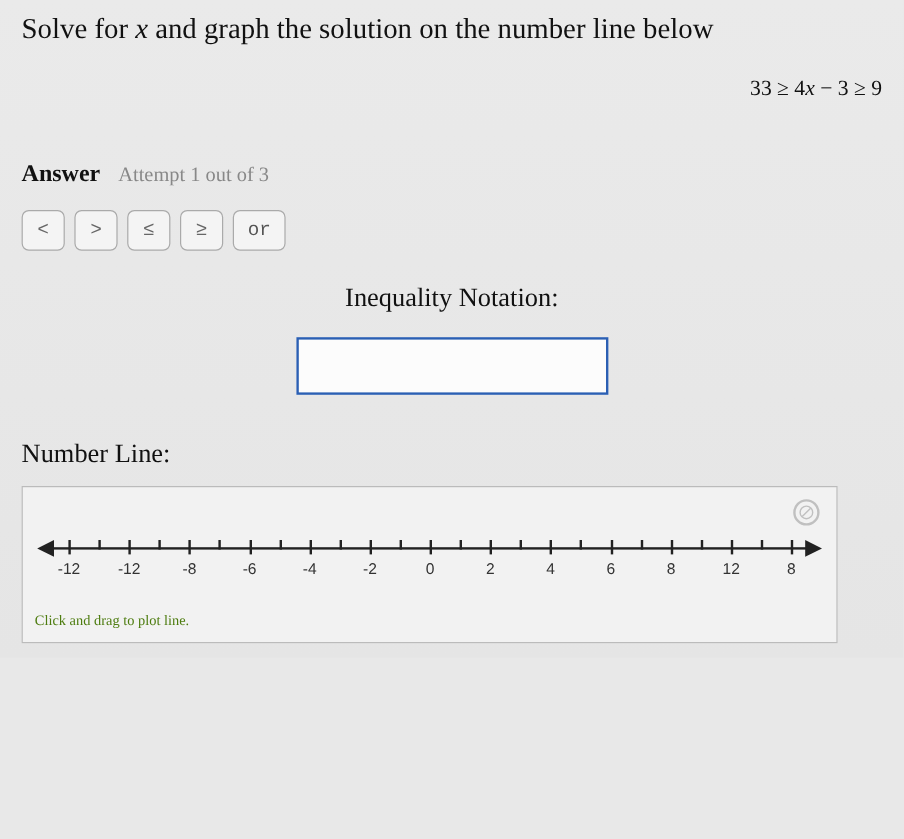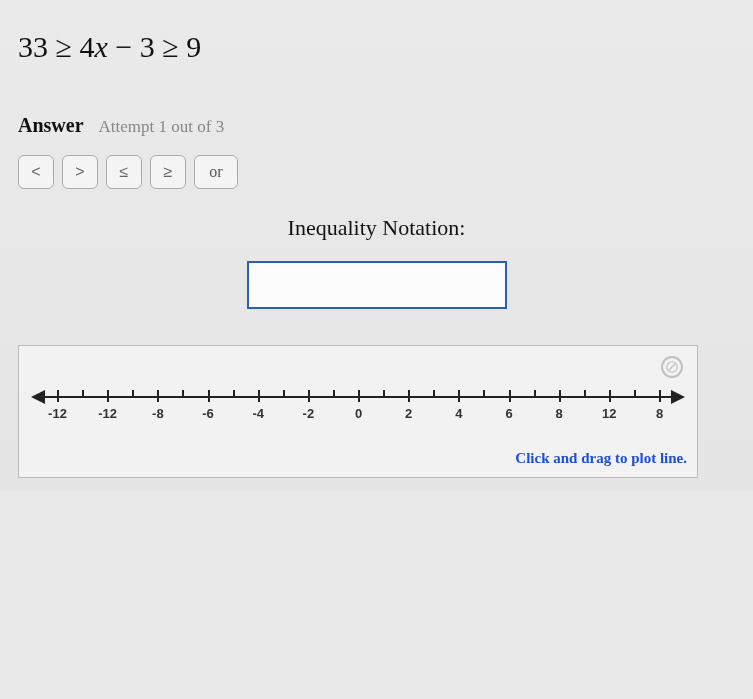--- a/index.html
+++ b/index.html
@@ -15,22 +15,22 @@
       padding: 12px 18px;
       background: linear-gradient(#eaeaea, #e5e5e5);
     }
     .prompt {
       font-size: 24px;
       color: #111;
       margin-bottom: 24px;
     }
     .prompt .x { font-style: italic; }
     .equation-wrap {
-      text-align: left;
-      font-size: 30px;
+      text-align: right;
+      font-size: 18px;
       margin: 18px 0 50px 0;
       color: #111;
     }
     .equation-wrap .x { font-style: italic; }
     .answer-row {
       font-size: 20px;
       margin-bottom: 18px;
     }
     .answer-row .label { font-weight: bold; color: #111; }
     .answer-row .attempt { color: #888; font-size: 17px; margin-left: 10px; }
@@ -39,38 +39,37 @@
       width: 36px; height: 34px;
       border: 1px solid #aaa;
       border-radius: 6px;
       background: #f4f4f4;
       color: #666;
       font-size: 16px;
       display: flex; align-items: center; justify-content: center;
       cursor: pointer;
       font-family: Arial, sans-serif;
     }
-    .op-btn.or { width: 44px; font-family: Liberation Serif, serif; color:#555; }
+    .op-btn.or { width: 44px; font-family: Liberation Mono, monospace; color:#555; }
     .ineq-row { display: flex; align-items: center; gap: 20px; margin-bottom: 36px; flex-direction: column; }
     .ineq-label { font-size: 22px; color: #111; }
     .ineq-input {
       width: 260px; height: 48px;
       border: 2px solid #2b5fb3;
       background: #fcfcfc;
       font-size: 18px;
       padding: 4px 8px;
     }
     .nl-label { font-size: 22px; margin-bottom: 14px; color:#111; }
     .numberline-box {
       border: 1px solid #bbb;
       background: #f2f2f2;
       padding: 18px 10px 10px 10px;
       width: 680px;
       position: relative;
-      font-weight: bold;
     }
     .eraser {
       position: absolute; top: 10px; right: 14px;
       width: 22px; height: 22px;
       border: 2px solid #c0c0c0;
       border-radius: 50%;
       display:flex; align-items:center; justify-content:center;
       color:#c0c0c0;
     }
     .eraser svg { width: 14px; height: 14px; }
@@ -88,39 +87,42 @@
     .arrow.right { right: 2px; border-left: 14px solid #222; }
     .ticks { position: absolute; top: 12px; left: 28px; right: 28px; height: 50px; }
     .tick { position: absolute; top: 0; width: 1px; text-align:center; }
     .tick .mark { width: 2px; height: 12px; background: #222; margin: 0 auto; }
     .tick.minor .mark { height: 8px; }
     .tick .lbl {
       position: absolute; top: 16px; left: 50%; transform: translateX(-50%);
       font-size: 13px; font-family: Arial, sans-serif; color: #333; white-space: nowrap;
     }
     .hint {
-      text-align: right; font-size: 15px; color: #1d4ed8;
+      text-align: left; font-size: 12px; color: #4d7c0f;
       font-family: Georgia, serif; margin-top: 2px;
     }
     .submit-btn {
       margin-top: 20px;
       background: #1253c4;
       color: #fff;
       border: none;
       padding: 12px 22px;
       font-size: 16px;
       font-family: Georgia, serif;
       cursor: pointer;
     }
   </style>
 </head>
 <body>
 
 <div class="page">
 
+  <div class="prompt">
+    <span>Solve for </span><span class="x">x</span><span> and graph the solution on the number line below</span>
+  </div>
 
   <div class="equation-wrap">
     <span>33</span>
     <span>≥</span>
     <span>4</span><span class="x">x</span><span> − 3</span>
     <span>≥</span>
     <span>9</span>
   </div>
 
   <div class="answer-row">
@@ -134,20 +136,21 @@
     <button class="op-btn">≤</button>
     <button class="op-btn">≥</button>
     <button class="op-btn or">or</button>
   </div>
 
   <div class="ineq-row">
     <span class="ineq-label">Inequality Notation:</span>
     <input class="ineq-input" type="text" value="" style="">
   </div>
 
+  <div class="nl-label">Number Line:</div>
 
   <div class="numberline-box">
     <div class="eraser">
       <svg viewBox="0 0 24 24" fill="none" stroke="currentColor" stroke-width="2">
           <circle cx="12" cy="12" r="9"></circle>
           <line x1="6" y1="18" x2="18" y2="6"></line>
         </svg>
     </div>
     <div class="axis-wrap">
       <div class="arrow left"></div>

